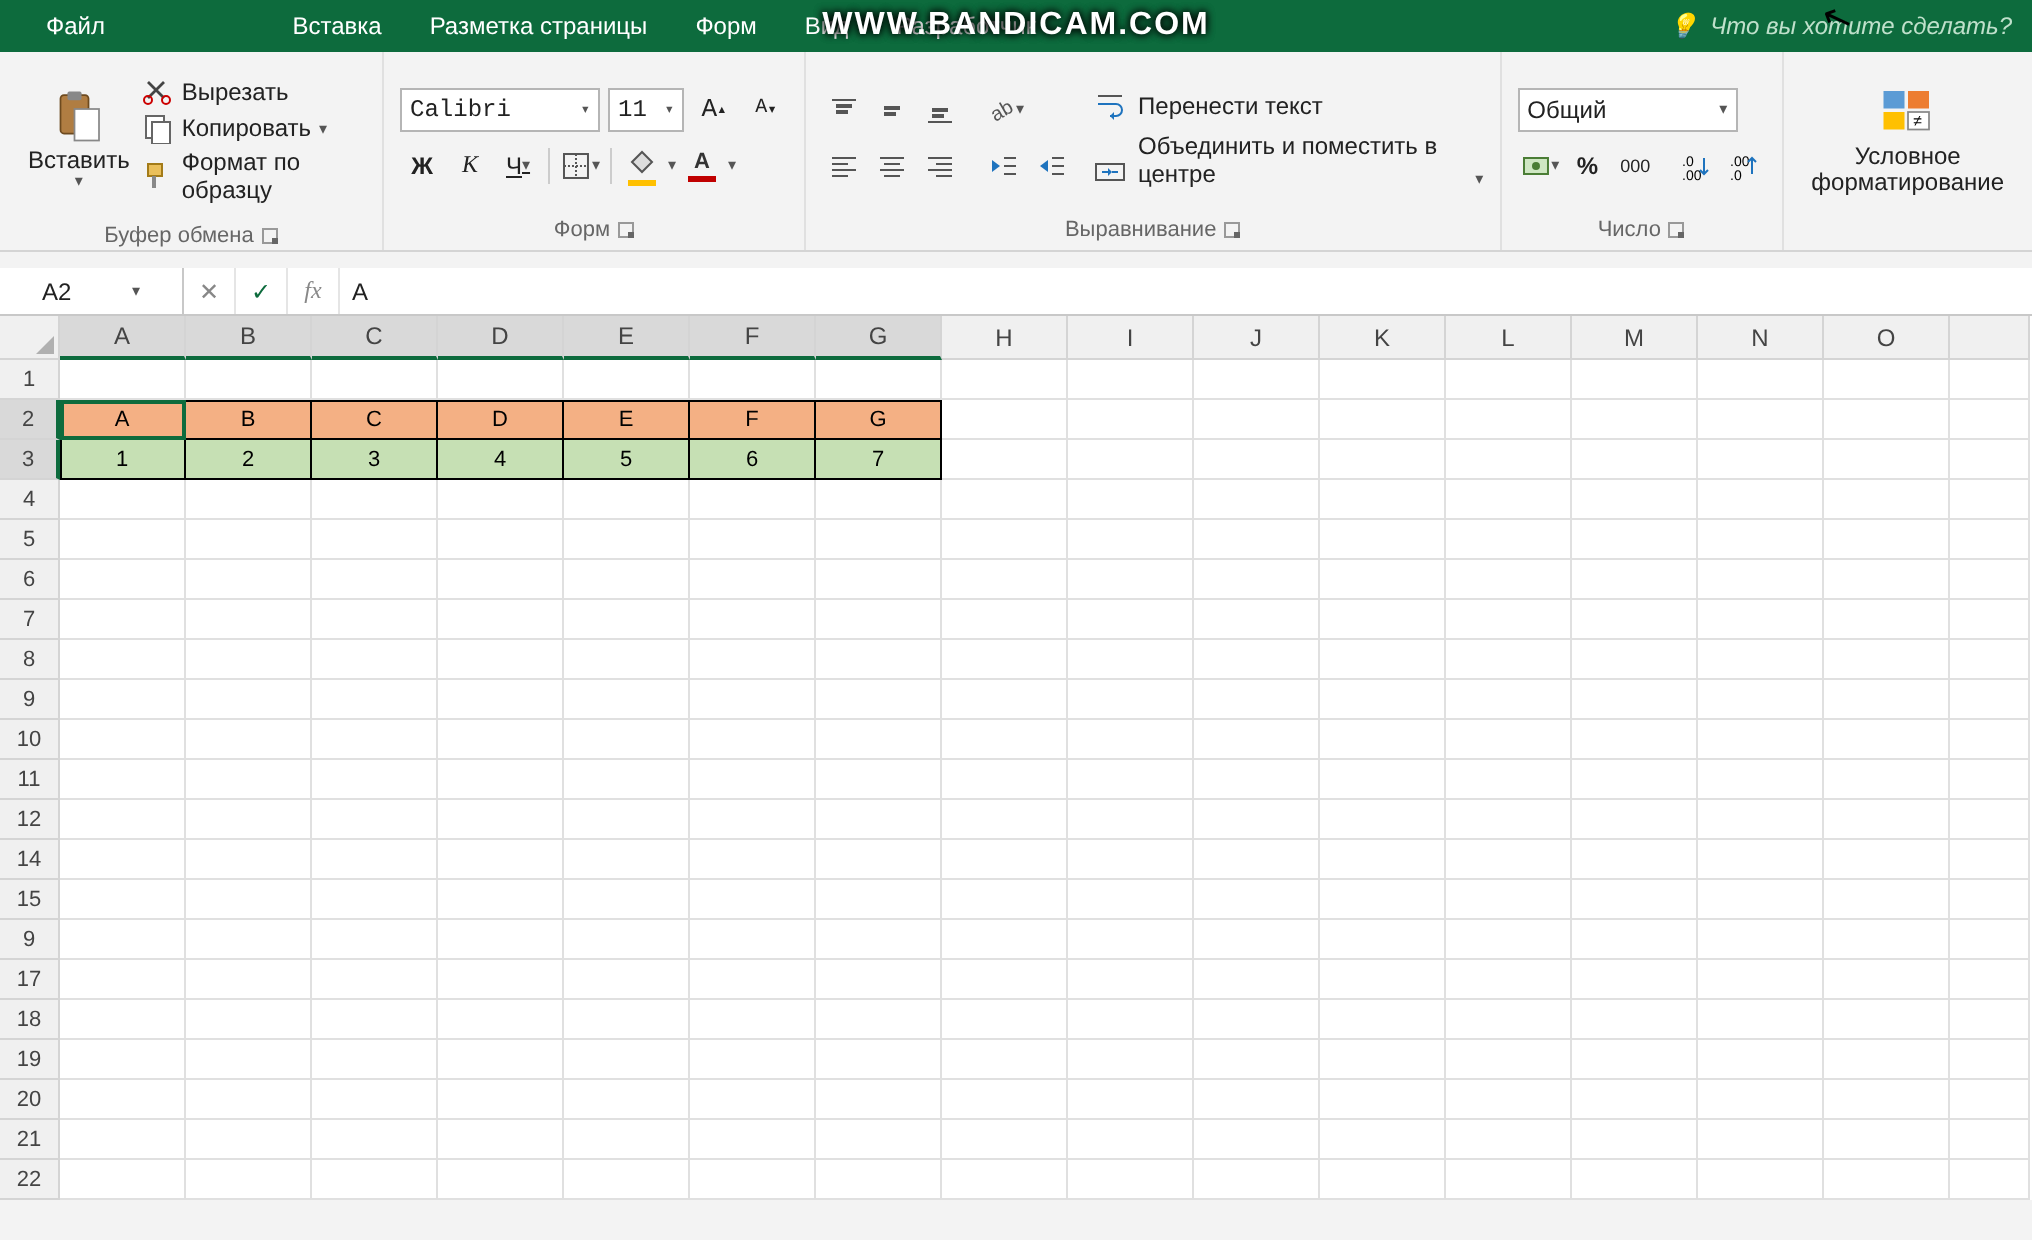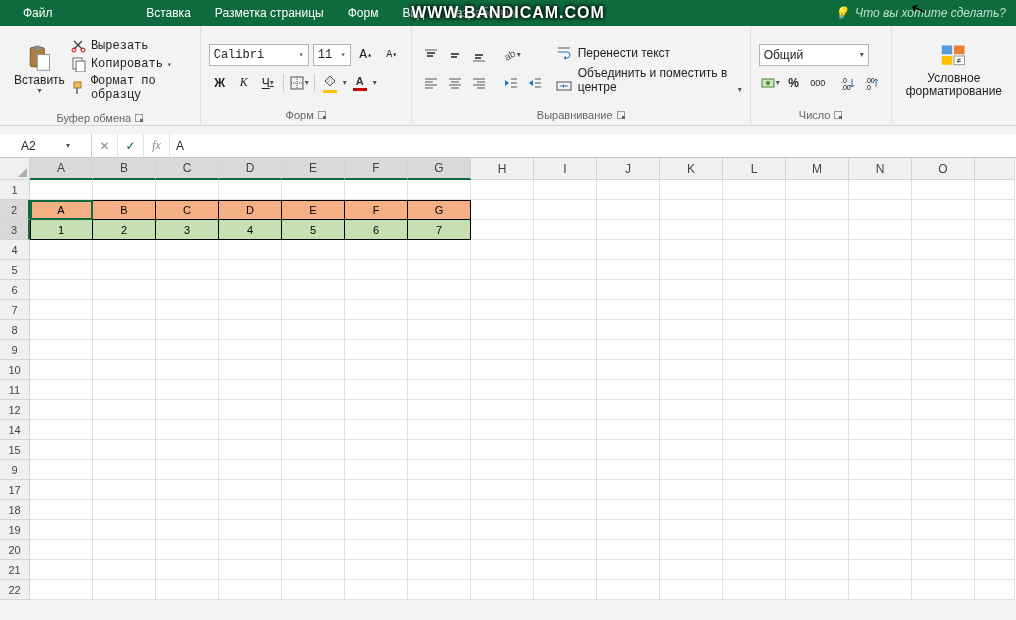--- a/index.html
+++ b/index.html
@@ -12,21 +12,21 @@
 .tell-me .bulb{margin-right:6px;}
 .watermark{position:absolute;left:50%;top:50%;transform:translate(-50%,-50%);font-weight:700;font-size:16px;letter-spacing:1px;color:#fff;text-shadow:0 0 4px #000, 0 0 4px #000;pointer-events:none;}
 .ribbon{background:#f3f3f3;border-bottom:1px solid #d4d4d4;height:100px;display:flex;align-items:stretch;overflow:hidden;}
 .group{border-right:1px solid #e0e0e0;display:flex;flex-direction:column;padding:4px 8px 0 8px;}
 .group .body{flex:1;display:flex;align-items:center;}
 .group .label{text-align:center;font-size:11px;color:#666;padding:2px 0 4px;white-space:nowrap;display:flex;justify-content:center;align-items:center;gap:4px;}
 .dlg{width:8px;height:8px;border:1px solid #999;position:relative;}
 .dlg::after{content:"";position:absolute;right:-1px;bottom:-1px;width:3px;height:3px;background:#666;}
 .vbtn{display:flex;flex-direction:column;align-items:center;justify-content:center;padding:0 6px;height:80px;cursor:pointer;text-align:center;line-height:1.1;}
 .vbtn .ic{width:28px;height:28px;margin-bottom:2px;}
-.clip-rows{display:flex;flex-direction:column;gap:2px;font-family:Liberation Mono, monospace;}
+.clip-rows{display:flex;flex-direction:column;gap:2px;}
 .clip-row{display:flex;align-items:center;gap:4px;cursor:pointer;}
 .mini-ic{width:16px;height:16px;flex:none;}
 .font-top{display:flex;align-items:flex-start;gap:4px;margin-bottom:6px;font-family:Liberation Mono, monospace;}
 .font-name{width:100px;height:22px;border:1px solid #b5b5b5;background:#fff;padding:0 4px;display:flex;align-items:center;justify-content:space-between;}
 .font-size{width:38px;height:22px;border:1px solid #b5b5b5;background:#fff;padding:0 4px;display:flex;align-items:center;justify-content:space-between;}
 .caret{font-size:8px;color:#555;}
 .ib{width:22px;height:22px;border:1px solid transparent;display:flex;align-items:center;justify-content:center;cursor:pointer;}
 .ib svg{width:16px;height:16px;}
 .row{display:flex;align-items:center;gap:2px;}
 .font-bottom{display:flex;align-items:center;gap:2px;}

